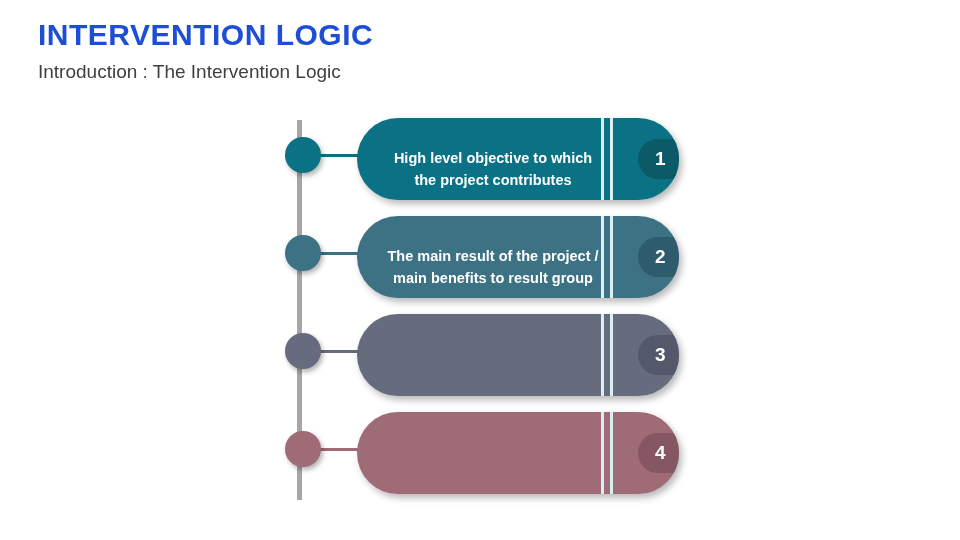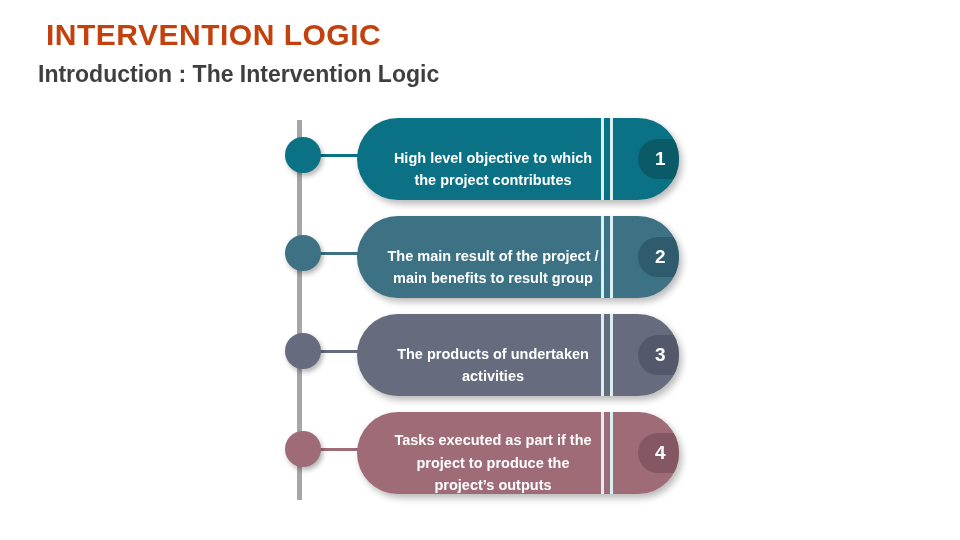--- a/index.html
+++ b/index.html
@@ -23,22 +23,22 @@
     font-size: 30px;
     font-weight: bold;
     letter-spacing: 0.5px;
     color: #404040;
     white-space: nowrap;
   }
   .slide-subtitle {
     position: absolute;
     left: 38px;
     top: 61px;
-    font-size: 23px;
-    font-weight: bold;
+    font-size: 19px;
+    font-weight: normal;
     color: #3f3f3f;
     white-space: nowrap;
   }
 
   
   .diagram {
     position: absolute;
     left: 0;
     top: 0;
     width: 960px;
@@ -155,21 +155,21 @@
     padding-left: 17px;
     box-sizing: border-box;
     color: #ffffff;
     font-size: 19px;
     font-weight: bold;
   }
 </style>
 </head>
 <body style="background: rgb(255, 255, 255);">
 
-<div class="slide-title" style="color: #c2410c; margin-left: 8px;">INTERVENTION LOGIC</div>
+<div class="slide-title" style="color: #1d4ed8;">INTERVENTION LOGIC</div>
 <div class="slide-subtitle" style="color: rgb(63, 63, 63);">Introduction : The Intervention Logic</div>
 
 <div class="diagram">
 
   <div class="spine" style="background: rgb(166, 166, 166);"></div>
 
   <div class="row row-1">
     <div class="node-dot" style="background: rgb(11, 114, 133);"></div>
     <div class="connector" style="background: rgb(11, 114, 133);"></div>
     <div class="pill" style="background: rgb(11, 114, 133);">
@@ -188,31 +188,29 @@
       <div class="divider divider-a" style="background: rgb(217, 240, 243);"></div>
       <div class="divider divider-b" style="background: rgb(217, 240, 243);"></div>
       <div class="badge" style="background: rgb(47, 92, 108);">2</div>
     </div>
   </div>
 
   <div class="row row-3">
     <div class="node-dot" style="background: rgb(102, 108, 126);"></div>
     <div class="connector" style="background: rgb(102, 108, 126);"></div>
     <div class="pill" style="background: rgb(102, 108, 126);">
-      <div class="pill-text">The products of undertaken activities</div>
       <div class="divider divider-a" style="background: rgb(217, 240, 243);"></div>
       <div class="divider divider-b" style="background: rgb(217, 240, 243);"></div>
       <div class="badge" style="background: rgb(83, 89, 106);">3</div>
     </div>
   </div>
 
   <div class="row row-4">
     <div class="node-dot" style="background: rgb(158, 107, 119);"></div>
     <div class="connector" style="background: rgb(158, 107, 119);"></div>
     <div class="pill" style="background: rgb(158, 107, 119);">
-      <div class="pill-text">Tasks executed as part if the project to produce the project’s outputs</div>
       <div class="divider divider-a" style="background: rgb(217, 240, 243);"></div>
       <div class="divider divider-b" style="background: rgb(217, 240, 243);"></div>
       <div class="badge" style="background: rgb(133, 87, 98);">4</div>
     </div>
   </div>
 
 </div>
 
 </body></html>

